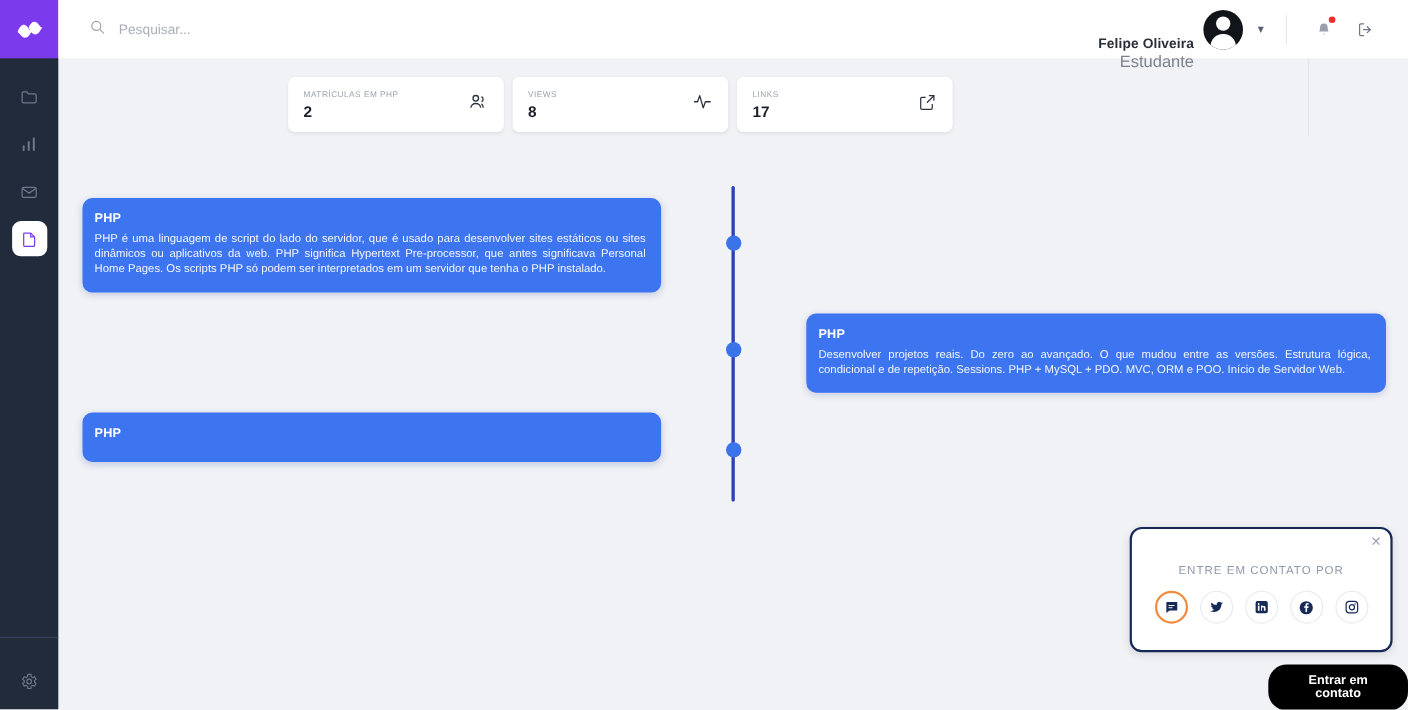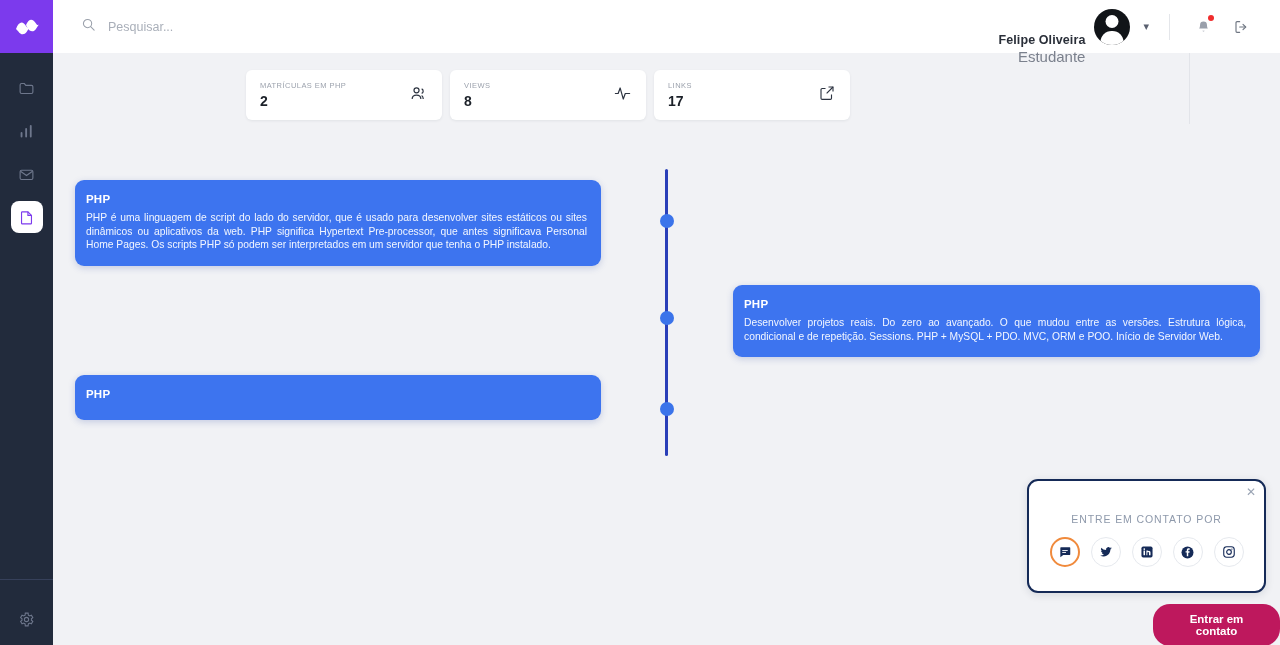--- a/index.html
+++ b/index.html
@@ -86,21 +86,21 @@
   }
 
   
   .stat-divider {
     position: absolute; left: 1189px; top: 53px;
     width: 1px; height: 71px; background: #e2e4e9;
   }
 
   
   .stats {
-    position: absolute; left: 246px; top: 70px;
+    position: absolute; left: 262px; top: 70px;
     display: flex; gap: 8px;
   }
   .stat-card {
     width: 196px; height: 50px;
     background: #ffffff; border-radius: 6px;
     box-shadow: 0 1px 3px rgba(20,25,40,.07);
     display: flex; align-items: center; justify-content: space-between;
     padding: 0 14px;
   }
   .stat-label { font-size: 7.5px; letter-spacing: .45px; color: #9ca2ad; text-transform: uppercase; }
@@ -157,21 +157,21 @@
     width: 30px; height: 30px; border-radius: 50%;
     border: 1px solid #e6e9ee; background: #ffffff;
     display: flex; align-items: center; justify-content: center;
     cursor: pointer;
   }
   .social-btn.highlight { border: 2px solid #f08a3c; }
   .social-btn svg { fill: #152a57; }
 
   .contact-btn {
     position: absolute; left: 1153px; top: 604px;
-    background: #be185d; color: #ffffff;
+    background: #000000; color: #ffffff;
     border: none; border-radius: 17px;
     padding: 9px 16px;
     font-family: "Liberation Sans", sans-serif;
     font-size: 11.5px; font-weight: 600;
     cursor: pointer;
   }
 </style>
 </head>
 <body>
 

